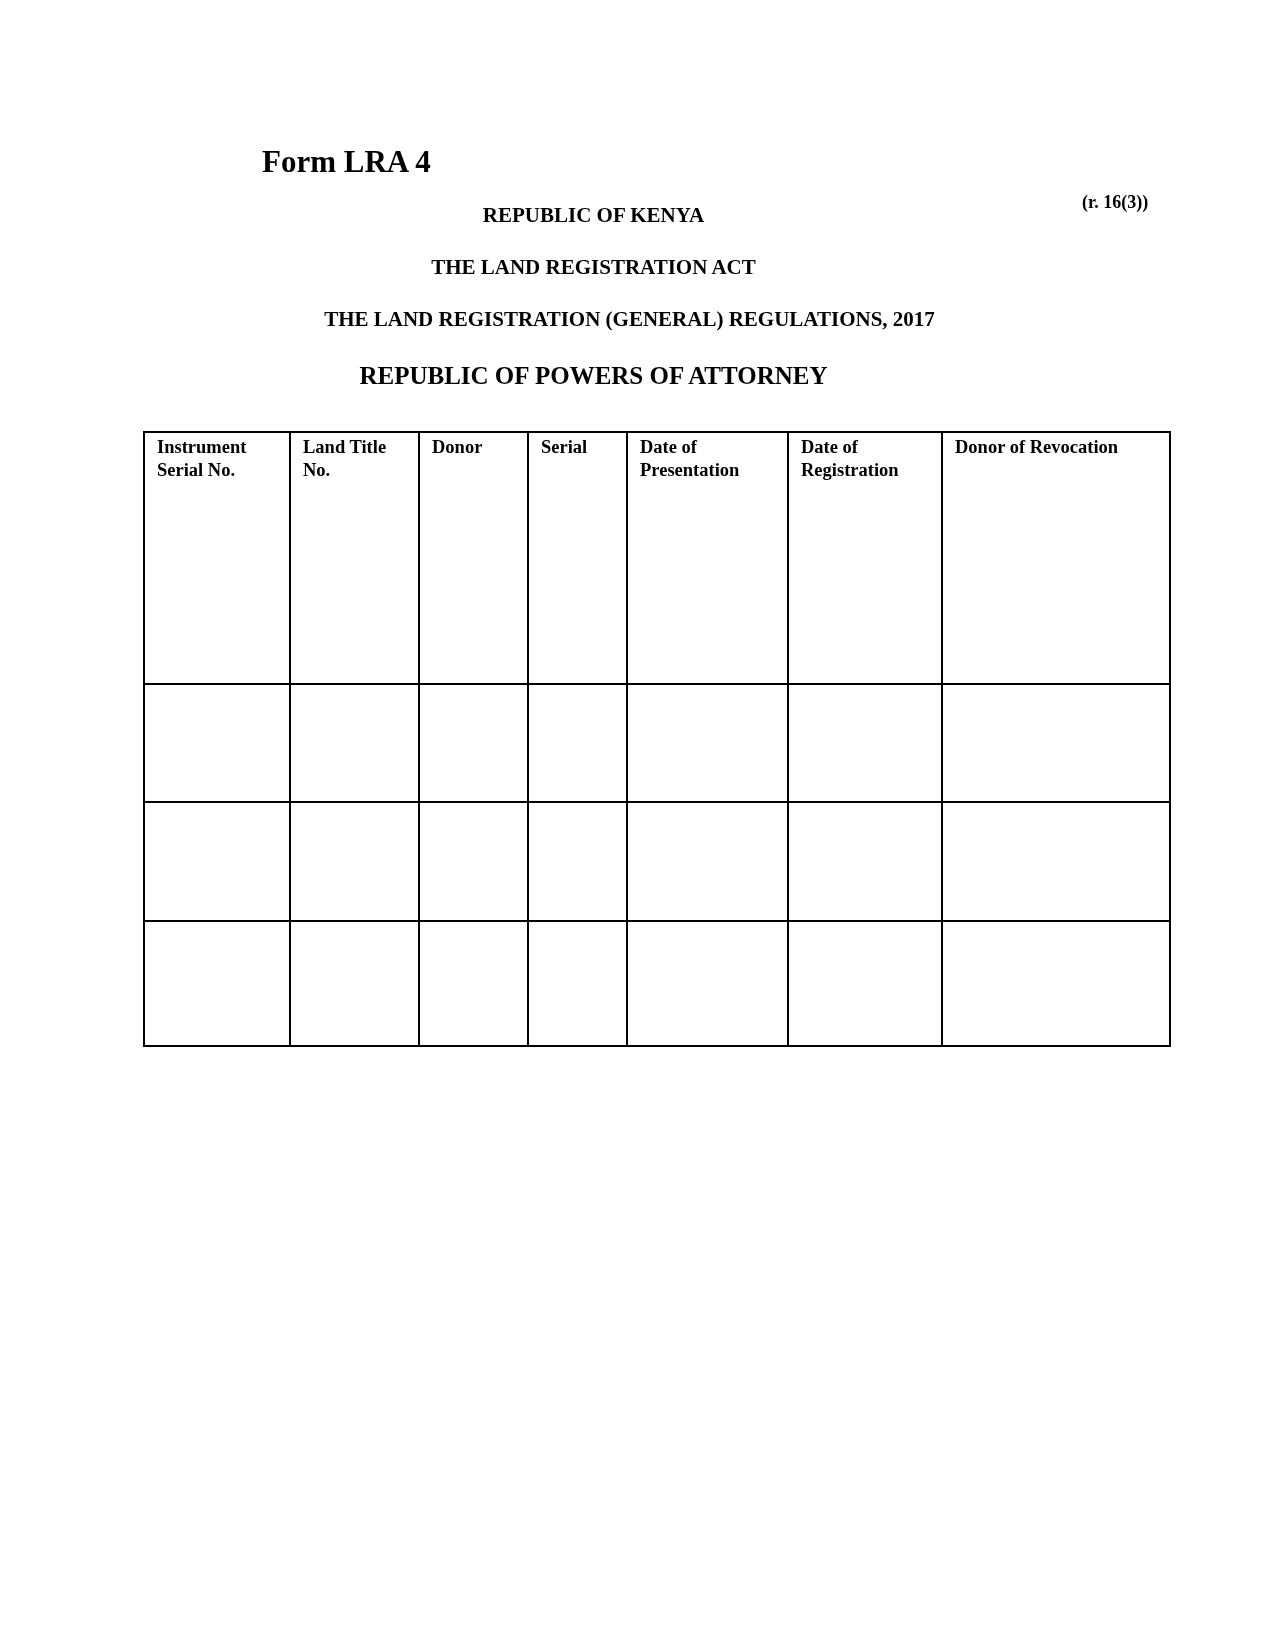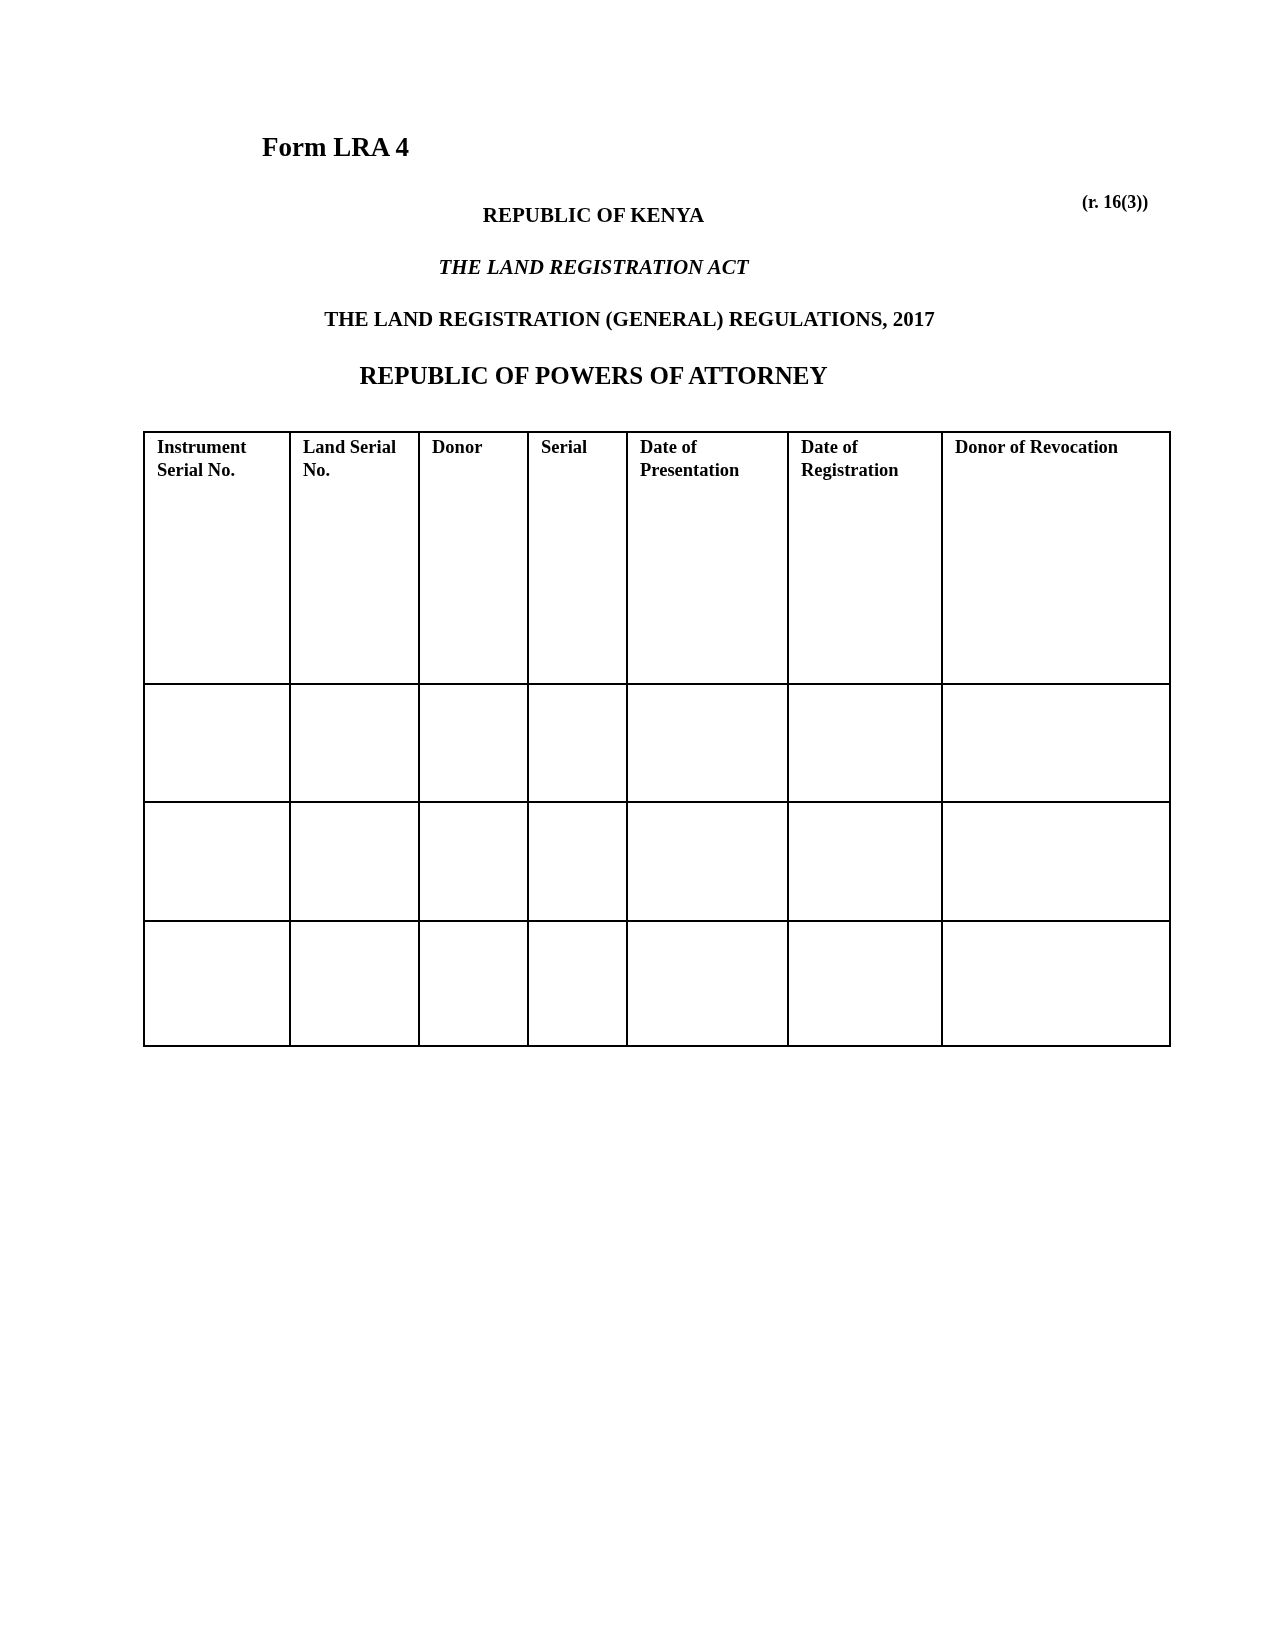--- a/index.html
+++ b/index.html
@@ -1,23 +1,23 @@
 <!DOCTYPE html>
 <html><head>
   <meta charset="utf-8">
   <style>
     html, body { margin: 0; padding: 0; background: #ffffff; }
     body { width: 1275px; height: 1651px; position: relative; overflow: hidden;
            font-family: "Liberation Serif", "DejaVu Serif", serif; color: #000; }
     .abs { position: absolute; white-space: nowrap; font-weight: bold; }
-    #form-id { left: 262px; top: 132px; font-size: 27px; }
+    #form-id { left: 262px; top: 144px; font-size: 31px; }
     #rule-ref { left: 1082px; top: 148px; font-size: 18px; margin-top: 44px; }
     .centered { left: 0; width: 1187px; text-align: center; }
     #line-republic { top: 203px; font-size: 21px; }
-    #line-act { top: 255px; font-size: 21px; font-style: italic; }
+    #line-act { top: 255px; font-size: 21px; }
     #line-regs { top: 307px; font-size: 21px; padding-left: 36px; }
     #line-title { top: 362px; font-size: 25px; }
     #register-table { position: absolute; left: 143px; top: 431px;
       border-collapse: collapse; table-layout: fixed; width: 1026px; }
     #register-table th, #register-table td { border: 2px solid #000; vertical-align: top;
       padding: 3px 12px 0 12px; text-align: left; font-size: 18.5px; line-height: 23px;
       font-weight: bold; }
     #register-table thead tr { height: 252px; margin-top: 29px; }
     #register-table tbody tr.r1 { height: 118px; }
     #register-table tbody tr.r2 { height: 119px; }
@@ -45,21 +45,21 @@
       <col style="width:154px">
       <col style="width:228px">
   </colgroup>
   <thead>
     <tr>
       <th>
         <span class="hdr-line">Instrument</span>
         <span class="hdr-line">Serial No.</span>
       </th>
       <th>
-        <span class="hdr-line">Land Serial</span>
+        <span class="hdr-line">Land Title</span>
         <span class="hdr-line">No.</span>
       </th>
       <th>
         <span class="hdr-line">Donor</span>
       </th>
       <th>
         <span class="hdr-line">Serial</span>
       </th>
       <th>
         <span class="hdr-line">Date of</span>

